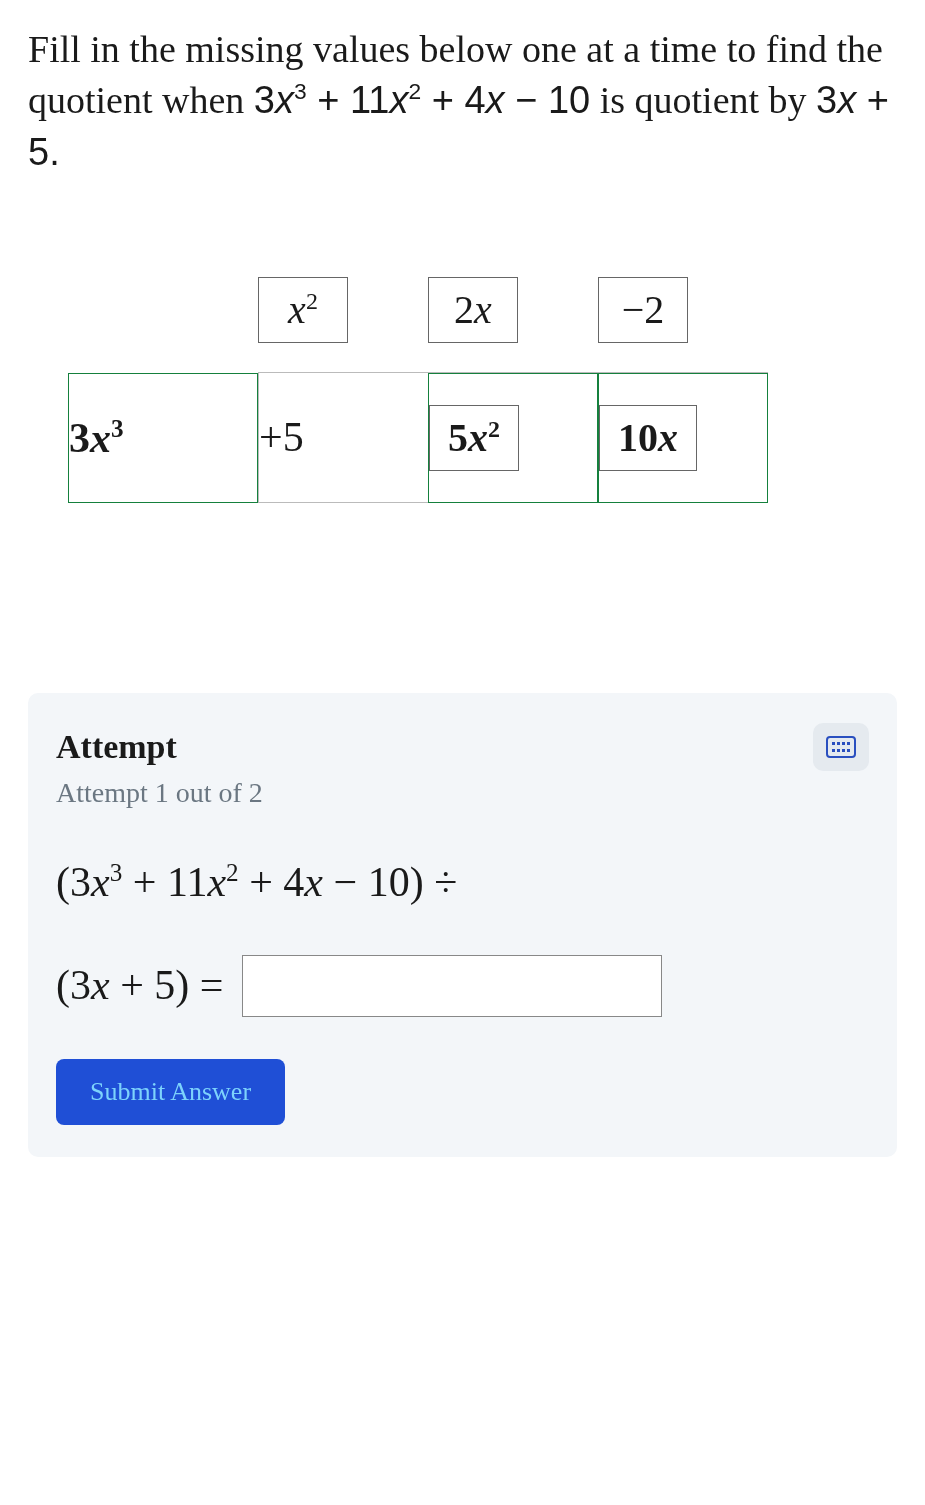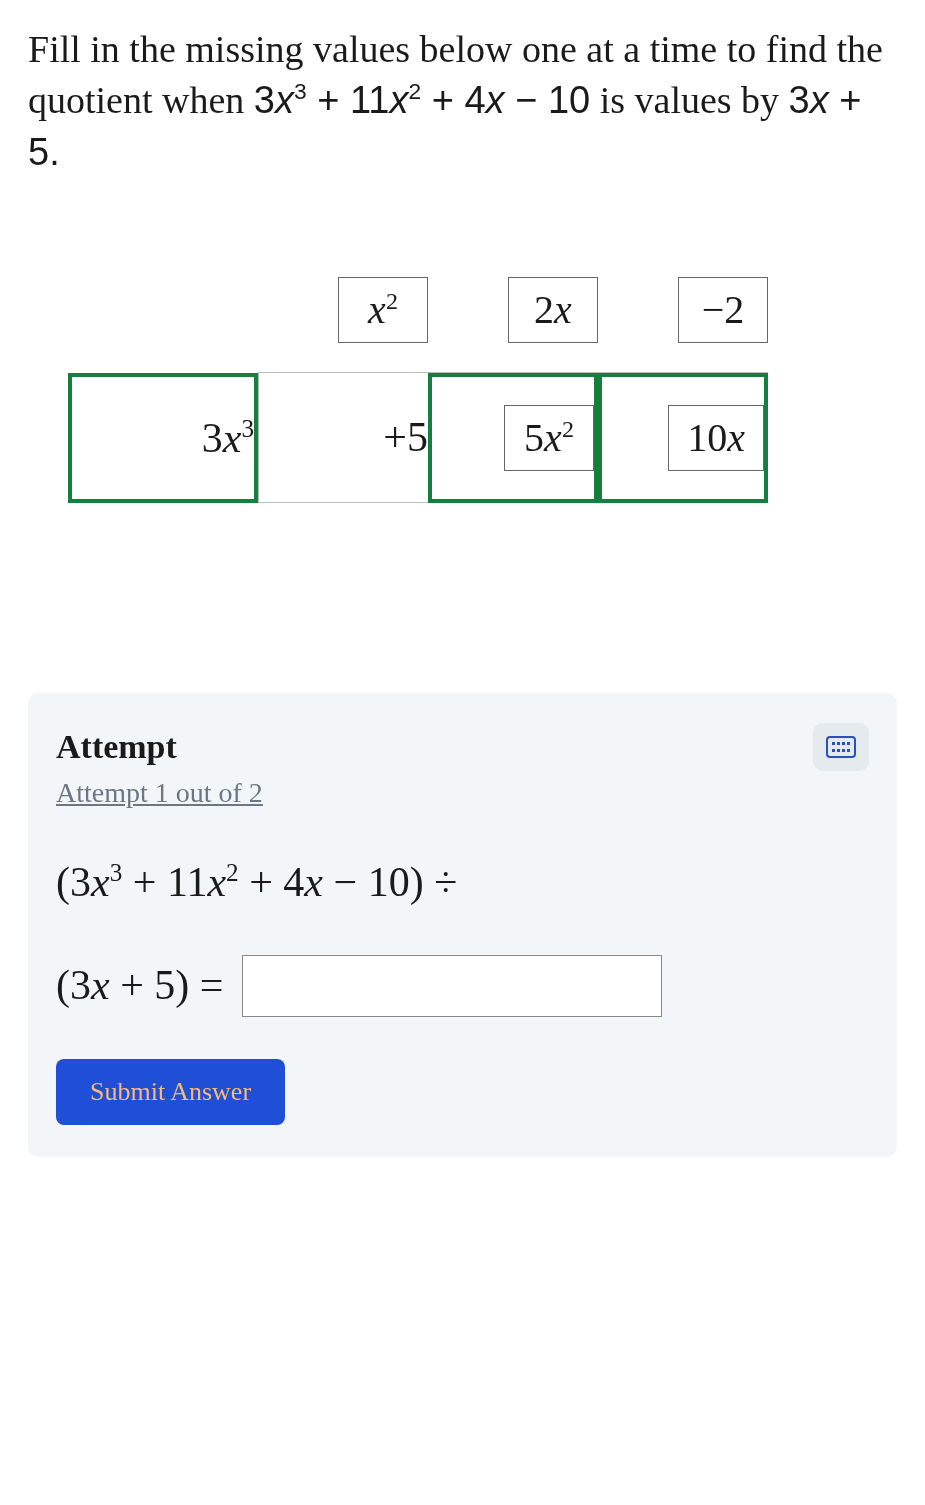--- a/index.html
+++ b/index.html
@@ -20,26 +20,26 @@
 
   .grid {
     display: grid;
     grid-template-columns: 190px 170px 170px 170px;
     grid-template-rows: 125px 130px 130px;
     margin: 0 0 60px 40px;
   }
   .grid .cell {
     display: flex;
     align-items: center;
-    justify-content: flex-end;
+    justify-content: flex-start;
     font-family: 'Times New Roman', serif;
     font-size: 40px;
   }
   .grid .hdr-top { border-bottom: 1px solid #bbb; }
-  .grid .inner { border: 4px solid #15803d; }
+  .grid .inner { border: 1px solid #15803d; font-weight: bold; }
   .grid .r2c1 { border-top: 1px solid #bbb; border-left: 1px solid #bbb; border-bottom: 1px solid #bbb; }
   .grid .r3c1 { border-left: 1px solid #bbb; border-bottom: 1px solid #bbb; }
 
   .box {
     border: 1.5px solid #666;
     padding: 8px 18px;
     min-width: 90px;
     text-align: center;
     font-size: 40px;
     line-height: 1.2;
@@ -93,21 +93,20 @@
     position: absolute;
     bottom: 4px; left: 4px; right: 4px;
     height: 3px;
     background: repeating-linear-gradient(to right, #2a4fbf 0 3px, transparent 3px 5px);
   }
   .attempt {
     font-family: Georgia, serif;
     color: #6b7782;
     font-size: 28px;
     margin-bottom: 40px;
-    text-decoration: underline;
   }
   .equation {
     font-family: 'Times New Roman', serif;
     font-size: 42px;
     line-height: 1.6;
     display: flex;
     flex-wrap: wrap;
     align-items: center;
     gap: 18px;
     margin-bottom: 40px;
@@ -116,37 +115,37 @@
     border: 1.5px solid #888;
     background: #fff;
     height: 62px;
     width: 420px;
     font-size: 32px;
     padding: 4px 10px;
     font-family: 'Times New Roman', serif;
   }
   .submit-btn {
     background: #1f4fd6;
-    color: #fdba74;
+    color: #7dd3fc;
     font-family: Georgia, serif;
     font-size: 26px;
     padding: 18px 34px;
     border: none;
     border-radius: 8px;
     cursor: pointer;
   }
   .ital { font-style: italic; }
 </style>
 </head>
 <body>
 
 <div class="question">
   <span>Fill in the missing values below one at a time to find the quotient when</span>
   <span class="math">3<span class="ital">x</span><span class="sup">3</span> + 11<span class="ital">x</span><span class="sup">2</span> + 4<span class="ital">x</span> − 10</span>
-  <span>is values by</span>
+  <span>is quotient by</span>
   <span class="math">3<span class="ital">x</span> + 5.</span>
 </div>
 
 <div class="grid">
 
   <div class="cell"></div>
   <div class="cell hdr-top">
     <span class="box"><span class="ital">x</span><span class="sup">2</span></span>
   </div>
   <div class="cell hdr-top">

